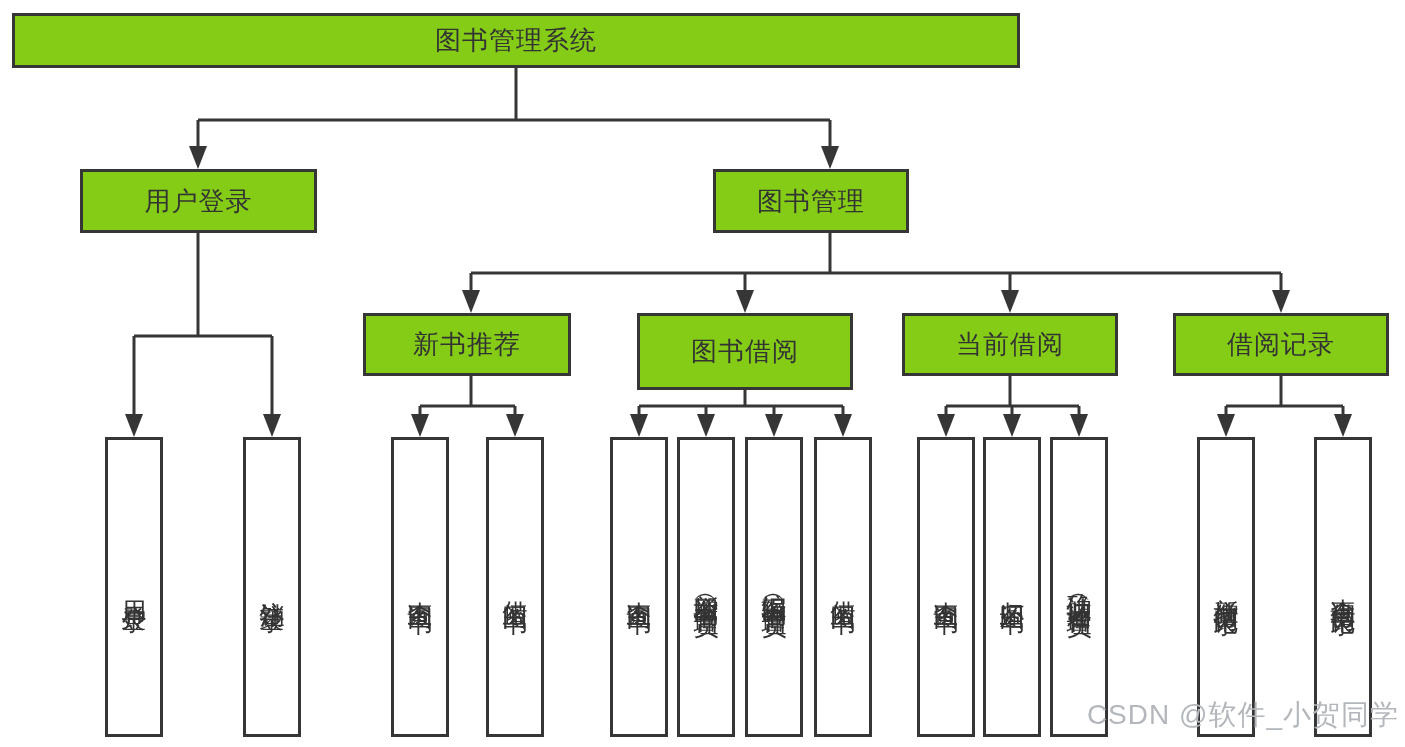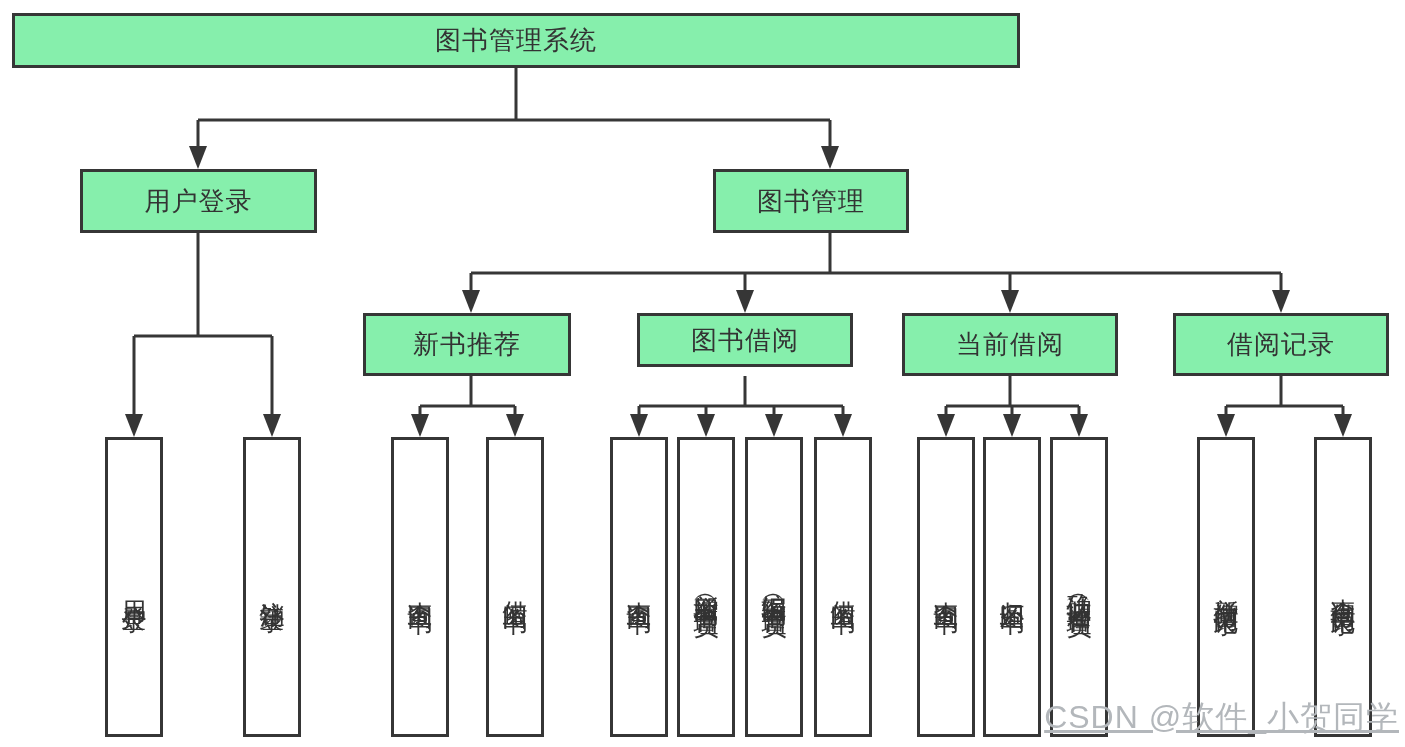--- a/index.html
+++ b/index.html
@@ -15,21 +15,21 @@
     background:var(--bg);
     overflow:hidden;
     font-family:"Liberation Sans", sans-serif;
     color:var(--text);
   }
   #connectors{position:absolute;left:0;top:0;width:1405px;height:747px;}
   .hbox{
     position:absolute;
     box-sizing:border-box;
     border:3px solid var(--line);
-    background:#86efac;
+    background:#84cc16;
     display:flex;align-items:center;justify-content:center;
     font-size:26px;
     letter-spacing:1px;
     white-space:nowrap;
   }
   .vbox{
     position:absolute;
     box-sizing:border-box;
     border:3px solid var(--line);
     background:#fff;
@@ -40,25 +40,24 @@
     writing-mode:vertical-rl;
     text-orientation:mixed;
     font-size:25px;
     letter-spacing:3px;
     line-height:1;
     white-space:nowrap;
   }
   .watermark{
     position:absolute;
     right:6px;top:696px;
-    font-size:32px;
+    font-size:28px;
     color:var(--wm);
     letter-spacing:1px;
     white-space:nowrap;
-    text-decoration:underline;
   }
 </style>
 </head>
 <body>
 
 <div id="stage">
 
   <svg id="connectors" viewBox="0 0 1405 747" xmlns="http://www.w3.org/2000/svg">
     <path fill="none" stroke="#363636" stroke-width="3" d="M516,68 V120 M198,120 H830 M198,120 V150 M830,120 V150
          M198,233 V336 M134,336 H272 M134,336 V418 M272,336 V418
@@ -97,21 +96,21 @@
   <div class="hbox" style="left:80px;top:169px;width:237px;height:64px;">
     <span>用户登录</span>
   </div>
   <div class="hbox" style="left:713px;top:169px;width:196px;height:64px;">
     <span>图书管理</span>
   </div>
 
   <div class="hbox" style="left:363px;top:313px;width:208px;height:63px;">
     <span>新书推荐</span>
   </div>
-  <div class="hbox" style="left:637px;top:313px;width:216px;height:54px;">
+  <div class="hbox" style="left:637px;top:313px;width:216px;height:77px;">
     <span>图书借阅</span>
   </div>
   <div class="hbox" style="left:1173px;top:313px;width:216px;height:63px;">
     <span>借阅记录</span>
   </div>
   <div class="hbox" style="left:902px;top:313px;width:216px;height:63px;">
     <span>当前借阅</span>
   </div>
 
   <div class="vbox" style="left:105px;">

